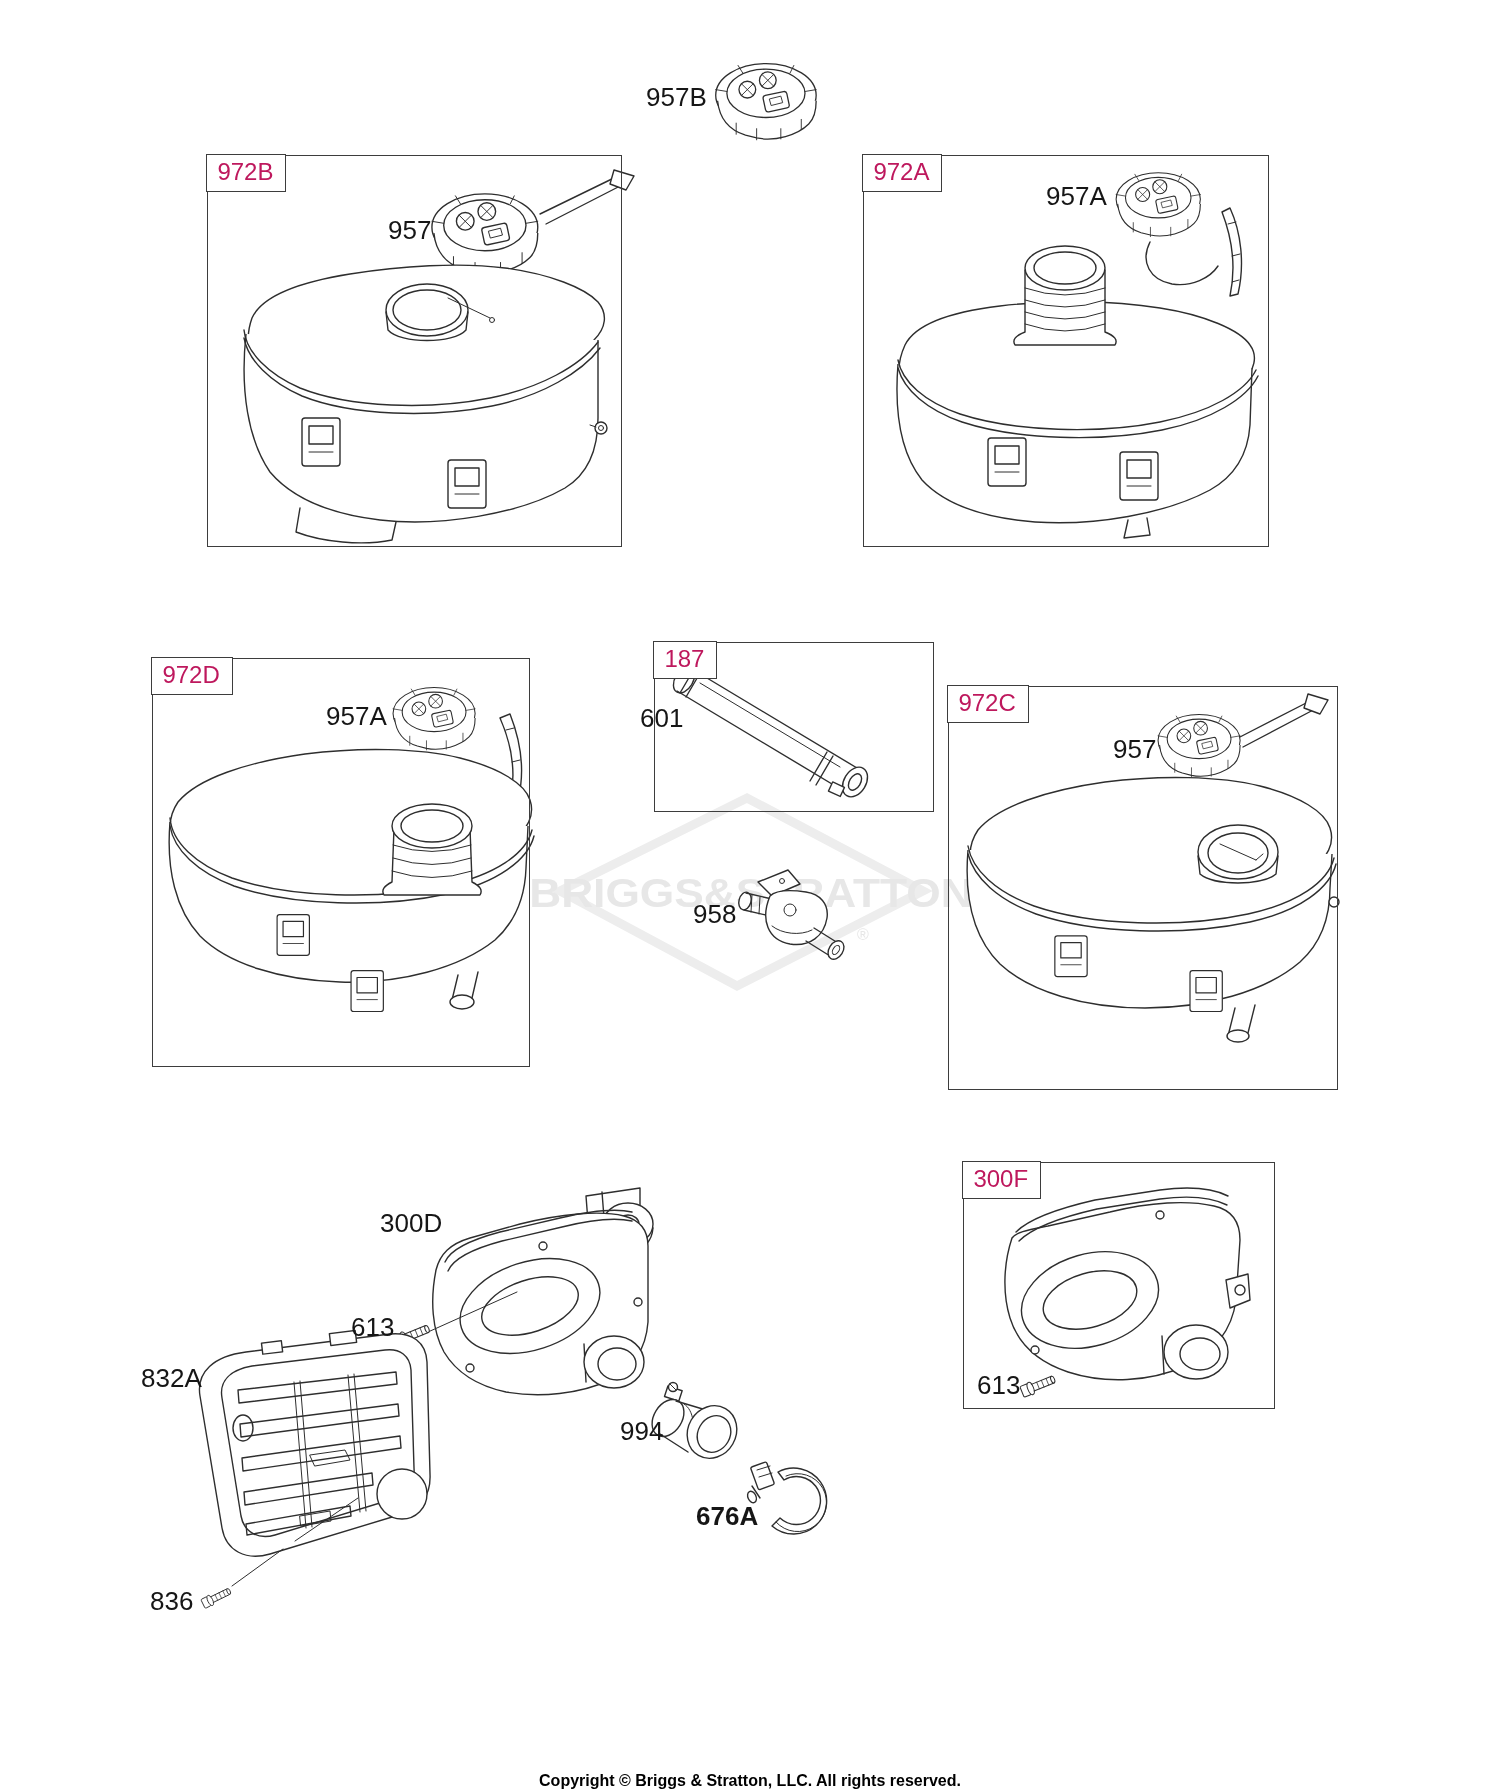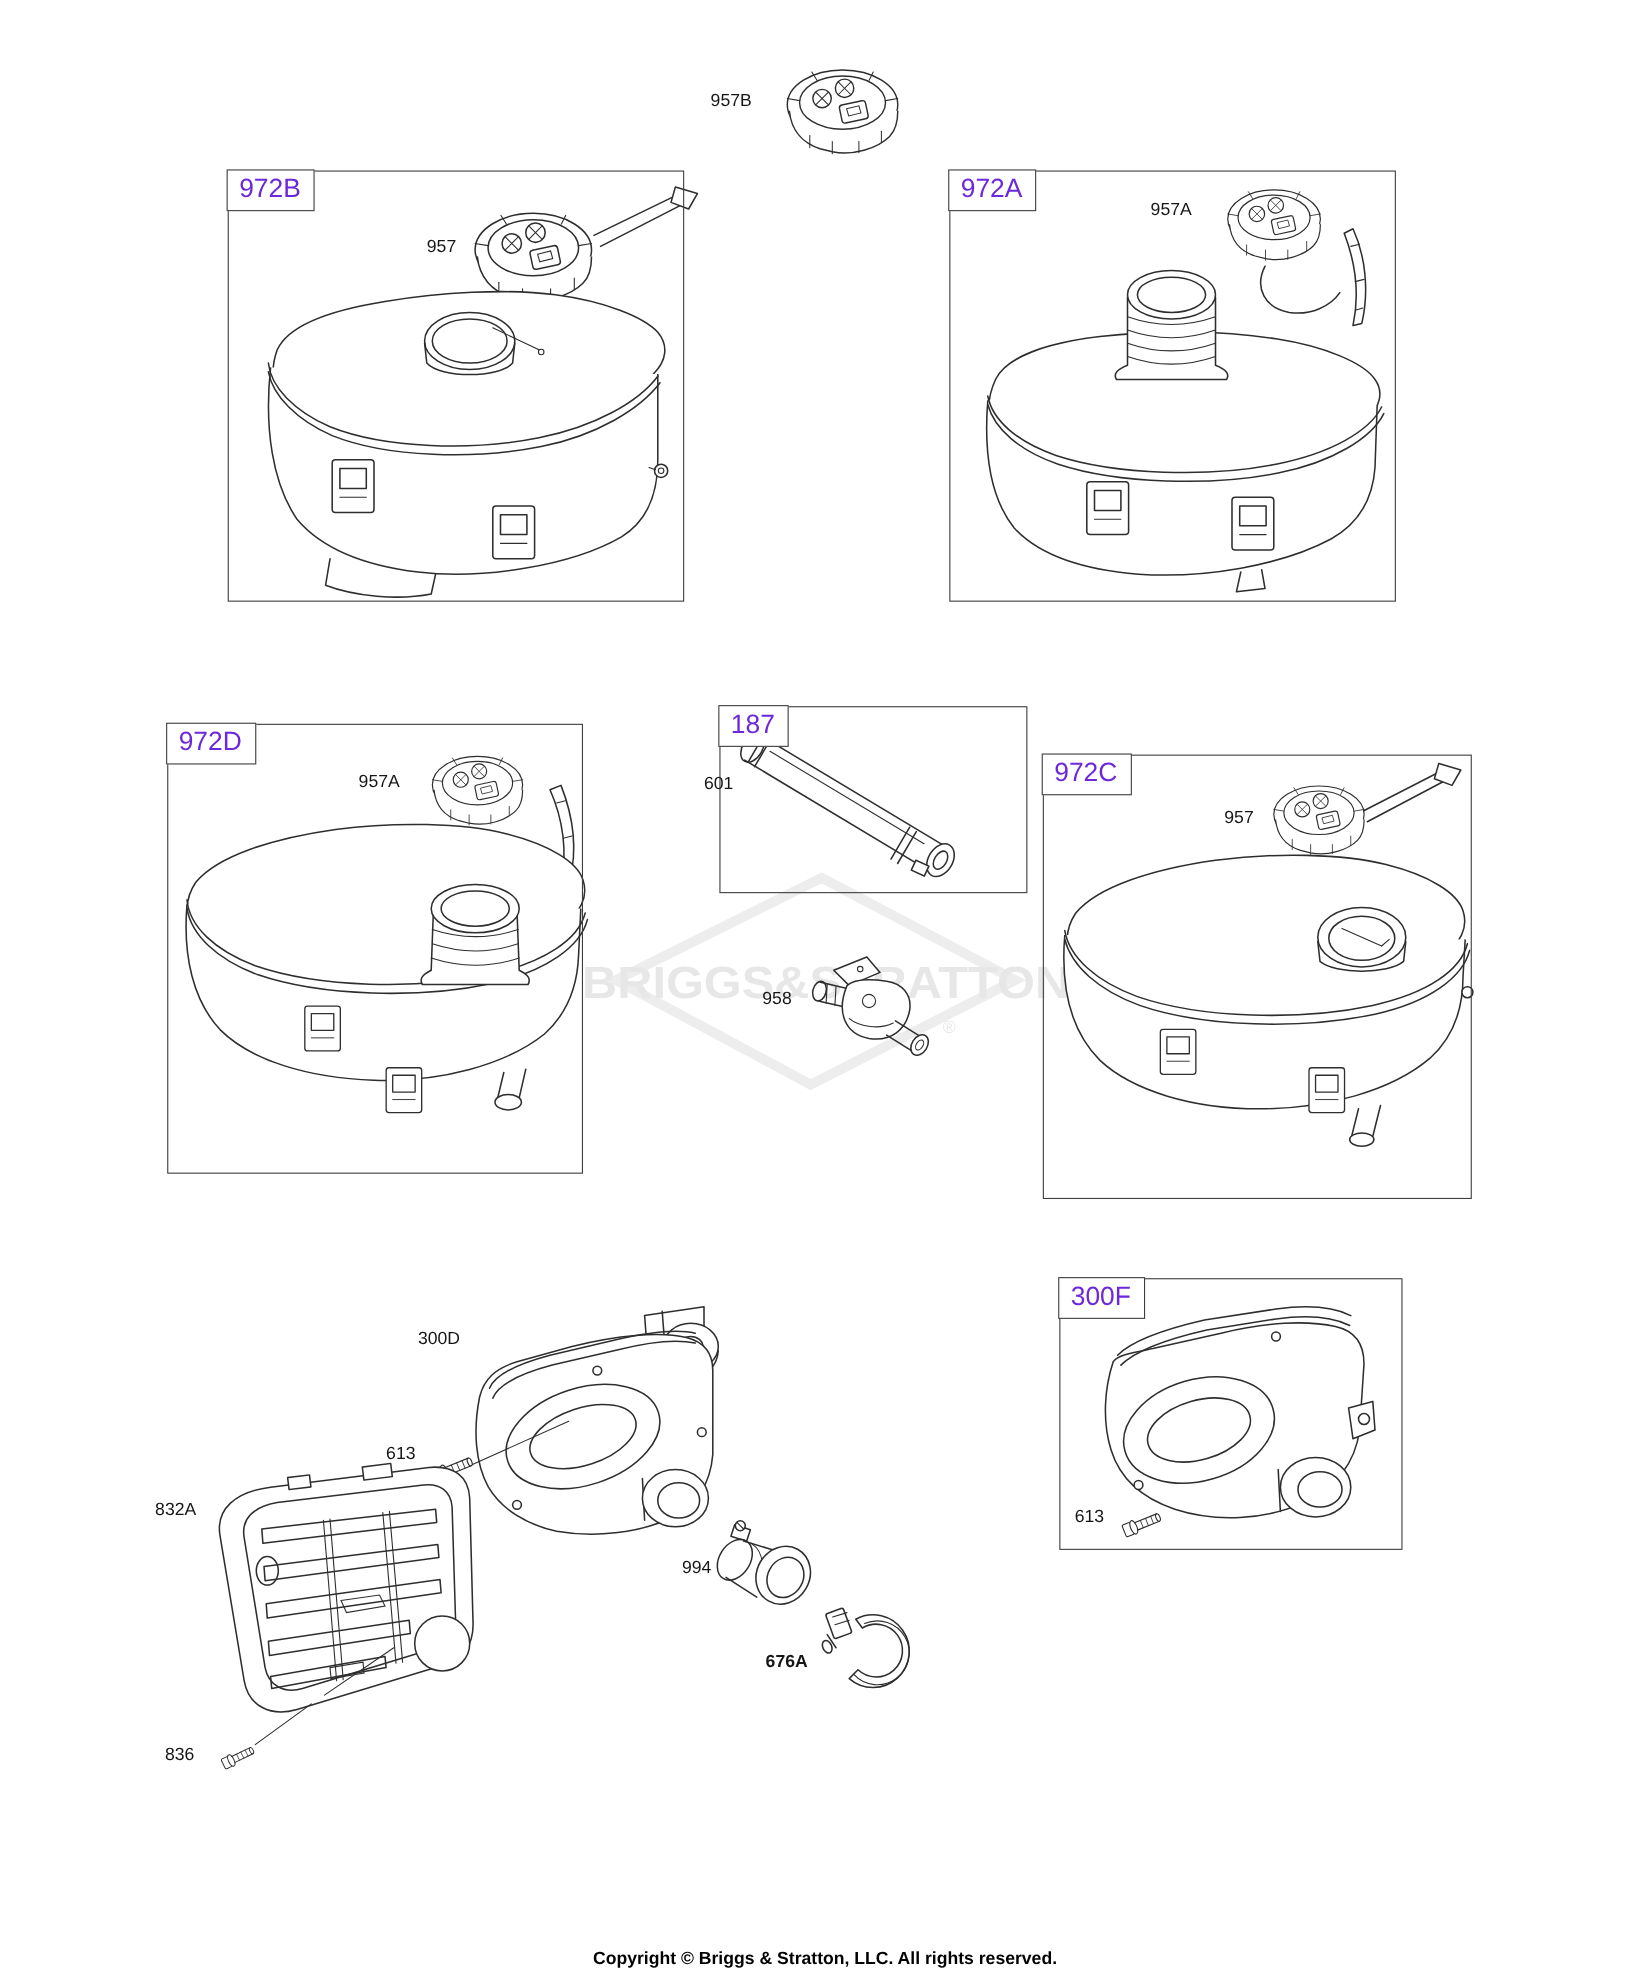--- a/index.html
+++ b/index.html
@@ -2,23 +2,23 @@
 <html><head>
 <meta charset="utf-8">
 <style>
   html,body{margin:0;padding:0;background:#fff;}
   body{width:1500px;height:1790px;position:relative;overflow:hidden;
        font-family:"Liberation Sans", sans-serif;color:#111;}
   
   .secbox{position:absolute;border:1.6px solid #3d3d3d;background:transparent;}
   .seclab{position:absolute;top:-1.6px;left:-1.6px;border:1.6px solid #3d3d3d;
           border-top-color:#3d3d3d;background:#fff;
-          padding:4px 12px 5px 10px;font-size:24px;color:#6d28d9;line-height:1.1;}
-  
-  .plab{position:absolute;font-size:16px;color:#161616;line-height:1;white-space:nowrap;}
+          padding:4px 12px 5px 10px;font-size:24px;color:#be185d;line-height:1.1;}
+  
+  .plab{position:absolute;font-size:26px;color:#161616;line-height:1;white-space:nowrap;}
   
   #wm{position:absolute;left:545px;top:786px;width:396px;height:212px;}
   #wm .brand{position:absolute;left:0;right:0;top:84px;text-align:center;
              font-size:41px;font-weight:bold;letter-spacing:0px;color:#e7e7e7;
              transform:scaleX(1.08);}
   #wm .reg{position:absolute;left:312px;top:140px;font-size:16px;color:#e7e7e7;}
   
   #footer{position:absolute;left:0;right:0;top:1772px;text-align:center;
           font-size:16px;font-weight:bold;color:#000;}
   

